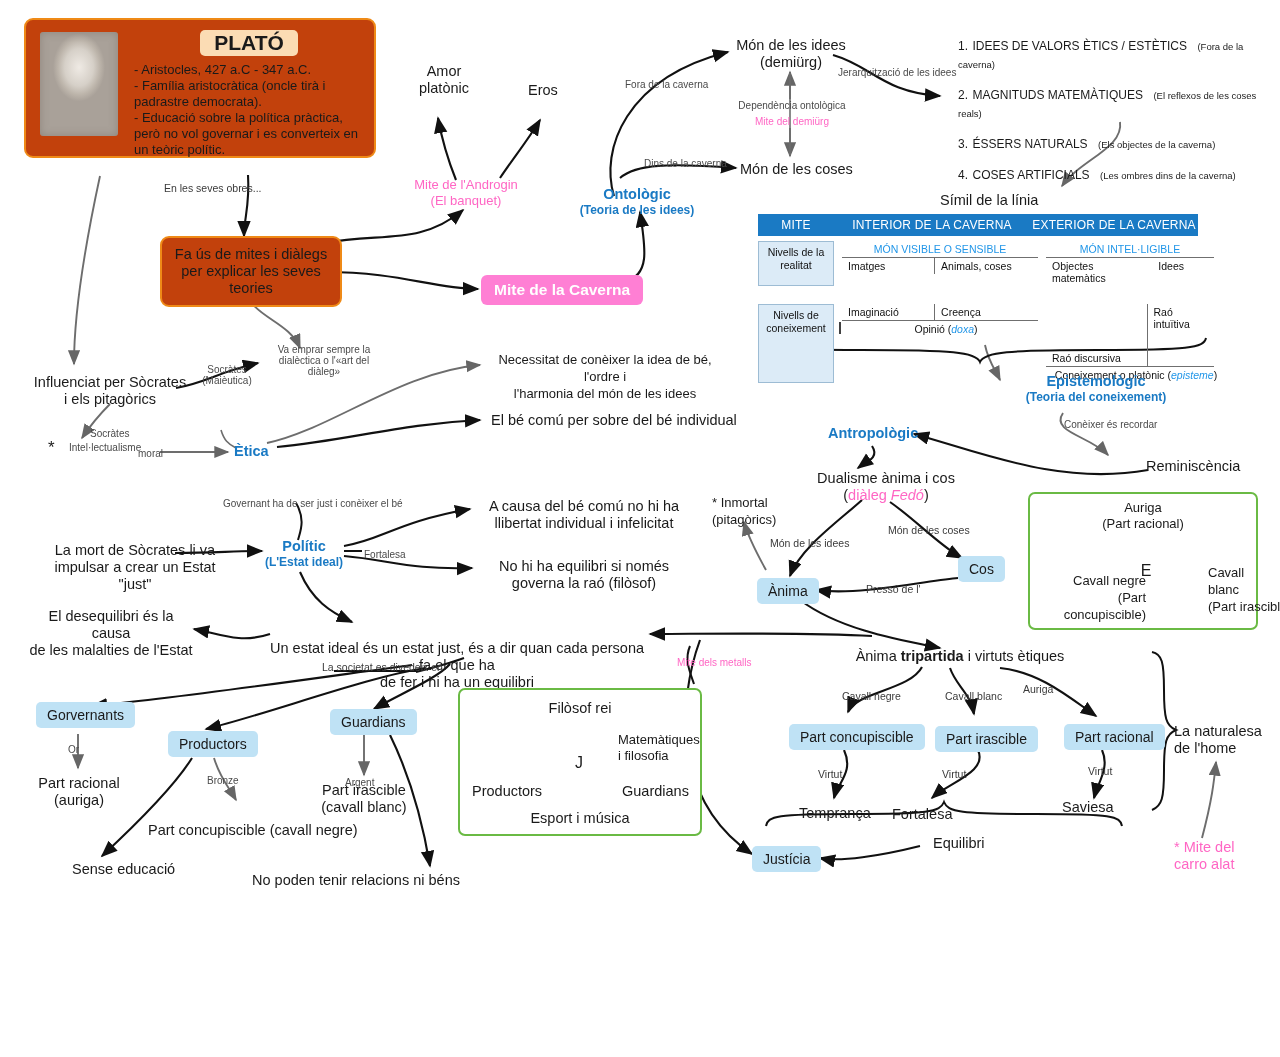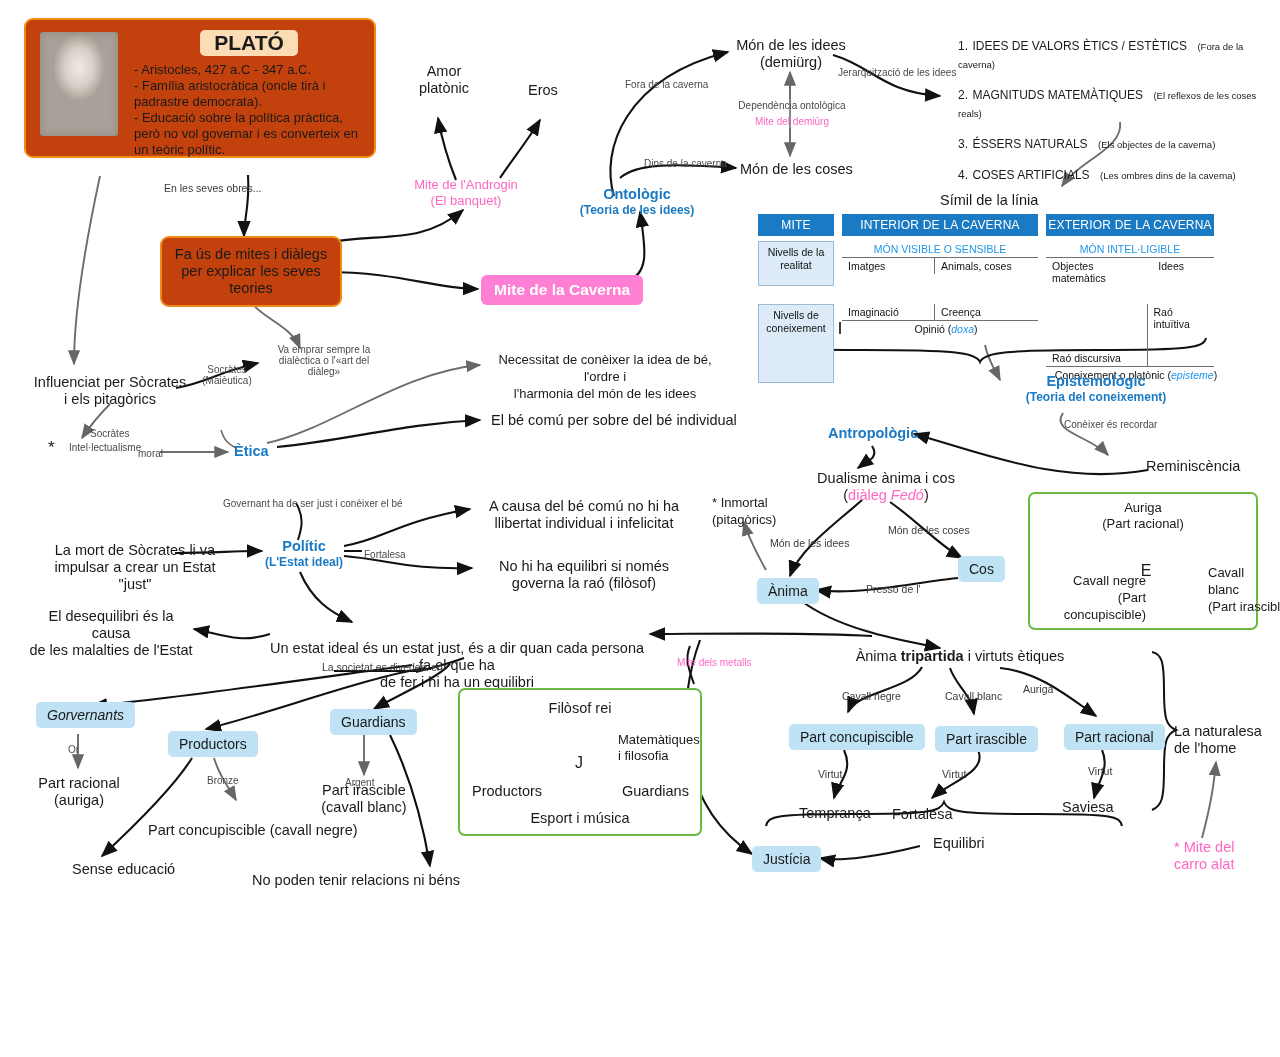--- a/index.html
+++ b/index.html
@@ -249,21 +249,21 @@
     <div>
       <span class="t12">4.</span>
       <span class="t12">COSES ARTIFICIALS</span>
       <span class="t10" style="color:#222;margin-left:6px;">(Les ombres dins de la caverna)</span>
     </div>
   </div>
 
   <div class="n t14" style="left:940px;top:192px;">Símil de la línia</div>
 
   <div class="n" style="left:758px;top:214px;width:456px;">
-    <div style="display:flex;gap:8px;">
+    <div style="display:flex;">
       <div class="hdr" style="width:76px;">MITE</div>
       <div class="hdr" style="width:196px;">INTERIOR DE LA CAVERNA</div>
       <div class="hdr" style="width:168px;">EXTERIOR DE LA CAVERNA</div>
     </div>
     <div style="display:flex;gap:8px;margin-top:5px;align-items:stretch;">
       <div class="lvlcell" style="width:74px;white-space:pre-line;">Nivells de la
 realitat</div>
       <div style="width:196px;">
         <div class="subhdr">MÓN VISIBLE O SENSIBLE</div>
         <div class="cellrow">
@@ -365,21 +365,21 @@
 llibertat individual i infelicitat</div>
   <div class="n t14 ctr" style="left:478px;top:558px;width:212px;white-space:pre-line;">No hi ha equilibri si només
 governa la raó (filòsof)</div>
   <div class="n t14 ctr" style="left:270px;top:640px;width:374px;white-space:pre-line;">Un estat ideal és un estat just, és a dir quan cada persona fa el que ha
 de fer i hi ha un equilibri</div>
   <div class="n t14 ctr" style="left:28px;top:608px;width:166px;white-space:pre-line;">El desequilibri és la causa
 de les malalties de l'Estat</div>
   <div class="n lbl" style="left:322px;top:661px;">La societat es divedeix en</div>
   <div class="n lbl-d pink" style="left:677px;top:657px;">Mite dels metalls</div>
 
-  <div class="n bluebox ctr" style="left:36px;top:702px;font-style:italic;">Gorvernants</div>
+  <div class="n bluebox ctr" style="left:36px;top:702px;">Gorvernants</div>
   <div class="n bluebox ctr" style="left:168px;top:731px;">Productors</div>
   <div class="n bluebox ctr" style="left:330px;top:709px;">Guardians</div>
   <div class="n lbl-d" style="left:68px;top:744px;">Or</div>
   <div class="n lbl-d" style="left:207px;top:775px;">Bronze</div>
   <div class="n lbl-d" style="left:345px;top:777px;">Argent</div>
   <div class="n t14 ctr" style="left:28px;top:775px;width:102px;white-space:pre-line;">Part racional
 (auriga)</div>
   <div class="n t14" style="left:148px;top:822px;">Part concupiscible (cavall negre)</div>
   <div class="n t14 ctr" style="left:316px;top:782px;width:96px;white-space:pre-line;">Part irascible
 (cavall blanc)</div>

